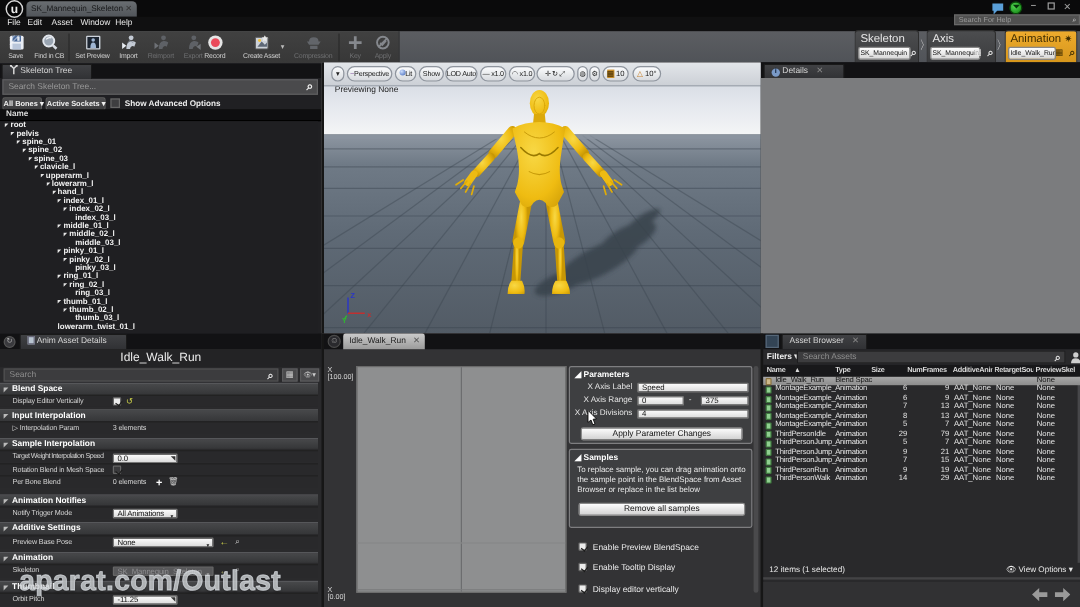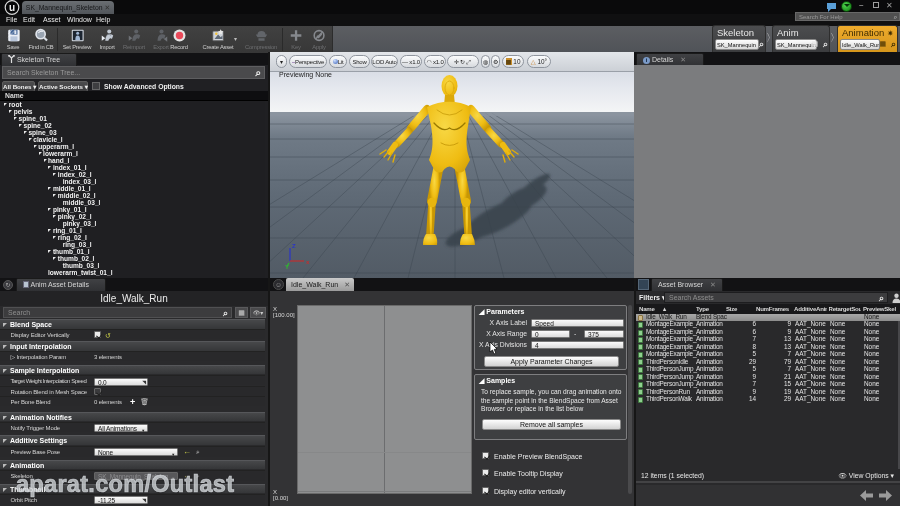--- a/index.html
+++ b/index.html
@@ -144,21 +144,21 @@
 
 <div id="crumbs">
       <div class="abs" style="left:712px;top:25px;width:54px;height:27px;background:linear-gradient(#4c4d4f,#3b3c3e);border-radius:3px 3px 0 0;border:1px solid #2e2e2e;border-bottom:none;">
   <div style="position:absolute;left:4px;top:1px;color:#e8e8e8;font-size:9.5px;white-space:nowrap;">Skeleton</div>
   <div style="position:absolute;left:2px;top:13px;width:44px;height:11px;background:linear-gradient(#fdfdfd,#d8d8d8);border:1px solid #888;border-radius:2px;color:#111;font-size:5.7px;line-height:10px;padding-left:1px;white-space:nowrap;overflow:hidden;">SK_Mannequin</div>
 
   <div style="position:absolute;right:1px;top:13px;color:#e8e8e8;font-size:9px;font-weight:bold;">⌕</div>
       </div>
       <div class="abs" style="left:766px;top:31px;color:#cfcfcf;font-size:10px;">〉</div>
       <div class="abs" style="left:772px;top:25px;width:58px;height:27px;background:linear-gradient(#4c4d4f,#3b3c3e);border-radius:3px 3px 0 0;border:1px solid #2e2e2e;border-bottom:none;">
-  <div style="position:absolute;left:4px;top:1px;color:#e8e8e8;font-size:9.5px;white-space:nowrap;">Anim</div>
+  <div style="position:absolute;left:4px;top:1px;color:#e8e8e8;font-size:9.5px;white-space:nowrap;">Axis</div>
   <div style="position:absolute;left:2px;top:13px;width:42px;height:11px;background:linear-gradient(#fdfdfd,#d8d8d8);border:1px solid #888;border-radius:2px;color:#111;font-size:5.7px;line-height:10px;padding-left:1px;white-space:nowrap;overflow:hidden;">SK_Mannequin</div>
   <div style="position:absolute;right:11px;top:14px;color:#e8e8e8;font-size:7px;">▦</div>
   <div style="position:absolute;right:1px;top:13px;color:#e8e8e8;font-size:9px;font-weight:bold;">⌕</div>
       </div>
       <div class="abs" style="left:830px;top:31px;color:#cfcfcf;font-size:10px;">〉</div>
       <div class="abs" style="left:837px;top:25px;width:61px;height:27px;background:linear-gradient(#eeab2d,#d6961c);border-radius:3px 3px 0 0;border:1px solid #2e2e2e;border-bottom:none;">
   <div style="position:absolute;left:4px;top:1px;color:#402d00;font-size:9.5px;white-space:nowrap;">Animation <span style="font-size:8px;">✷</span></div>
   <div style="position:absolute;left:2px;top:13px;width:40px;height:11px;background:linear-gradient(#fdfdfd,#d8d8d8);border:1px solid #888;border-radius:2px;color:#111;font-size:5.7px;line-height:10px;padding-left:1px;white-space:nowrap;overflow:hidden;">Idle_Walk_Run</div>
   <div style="position:absolute;right:11px;top:14px;color:#402d00;font-size:7px;">▦</div>
   <div style="position:absolute;right:1px;top:13px;color:#402d00;font-size:9px;font-weight:bold;">⌕</div>

